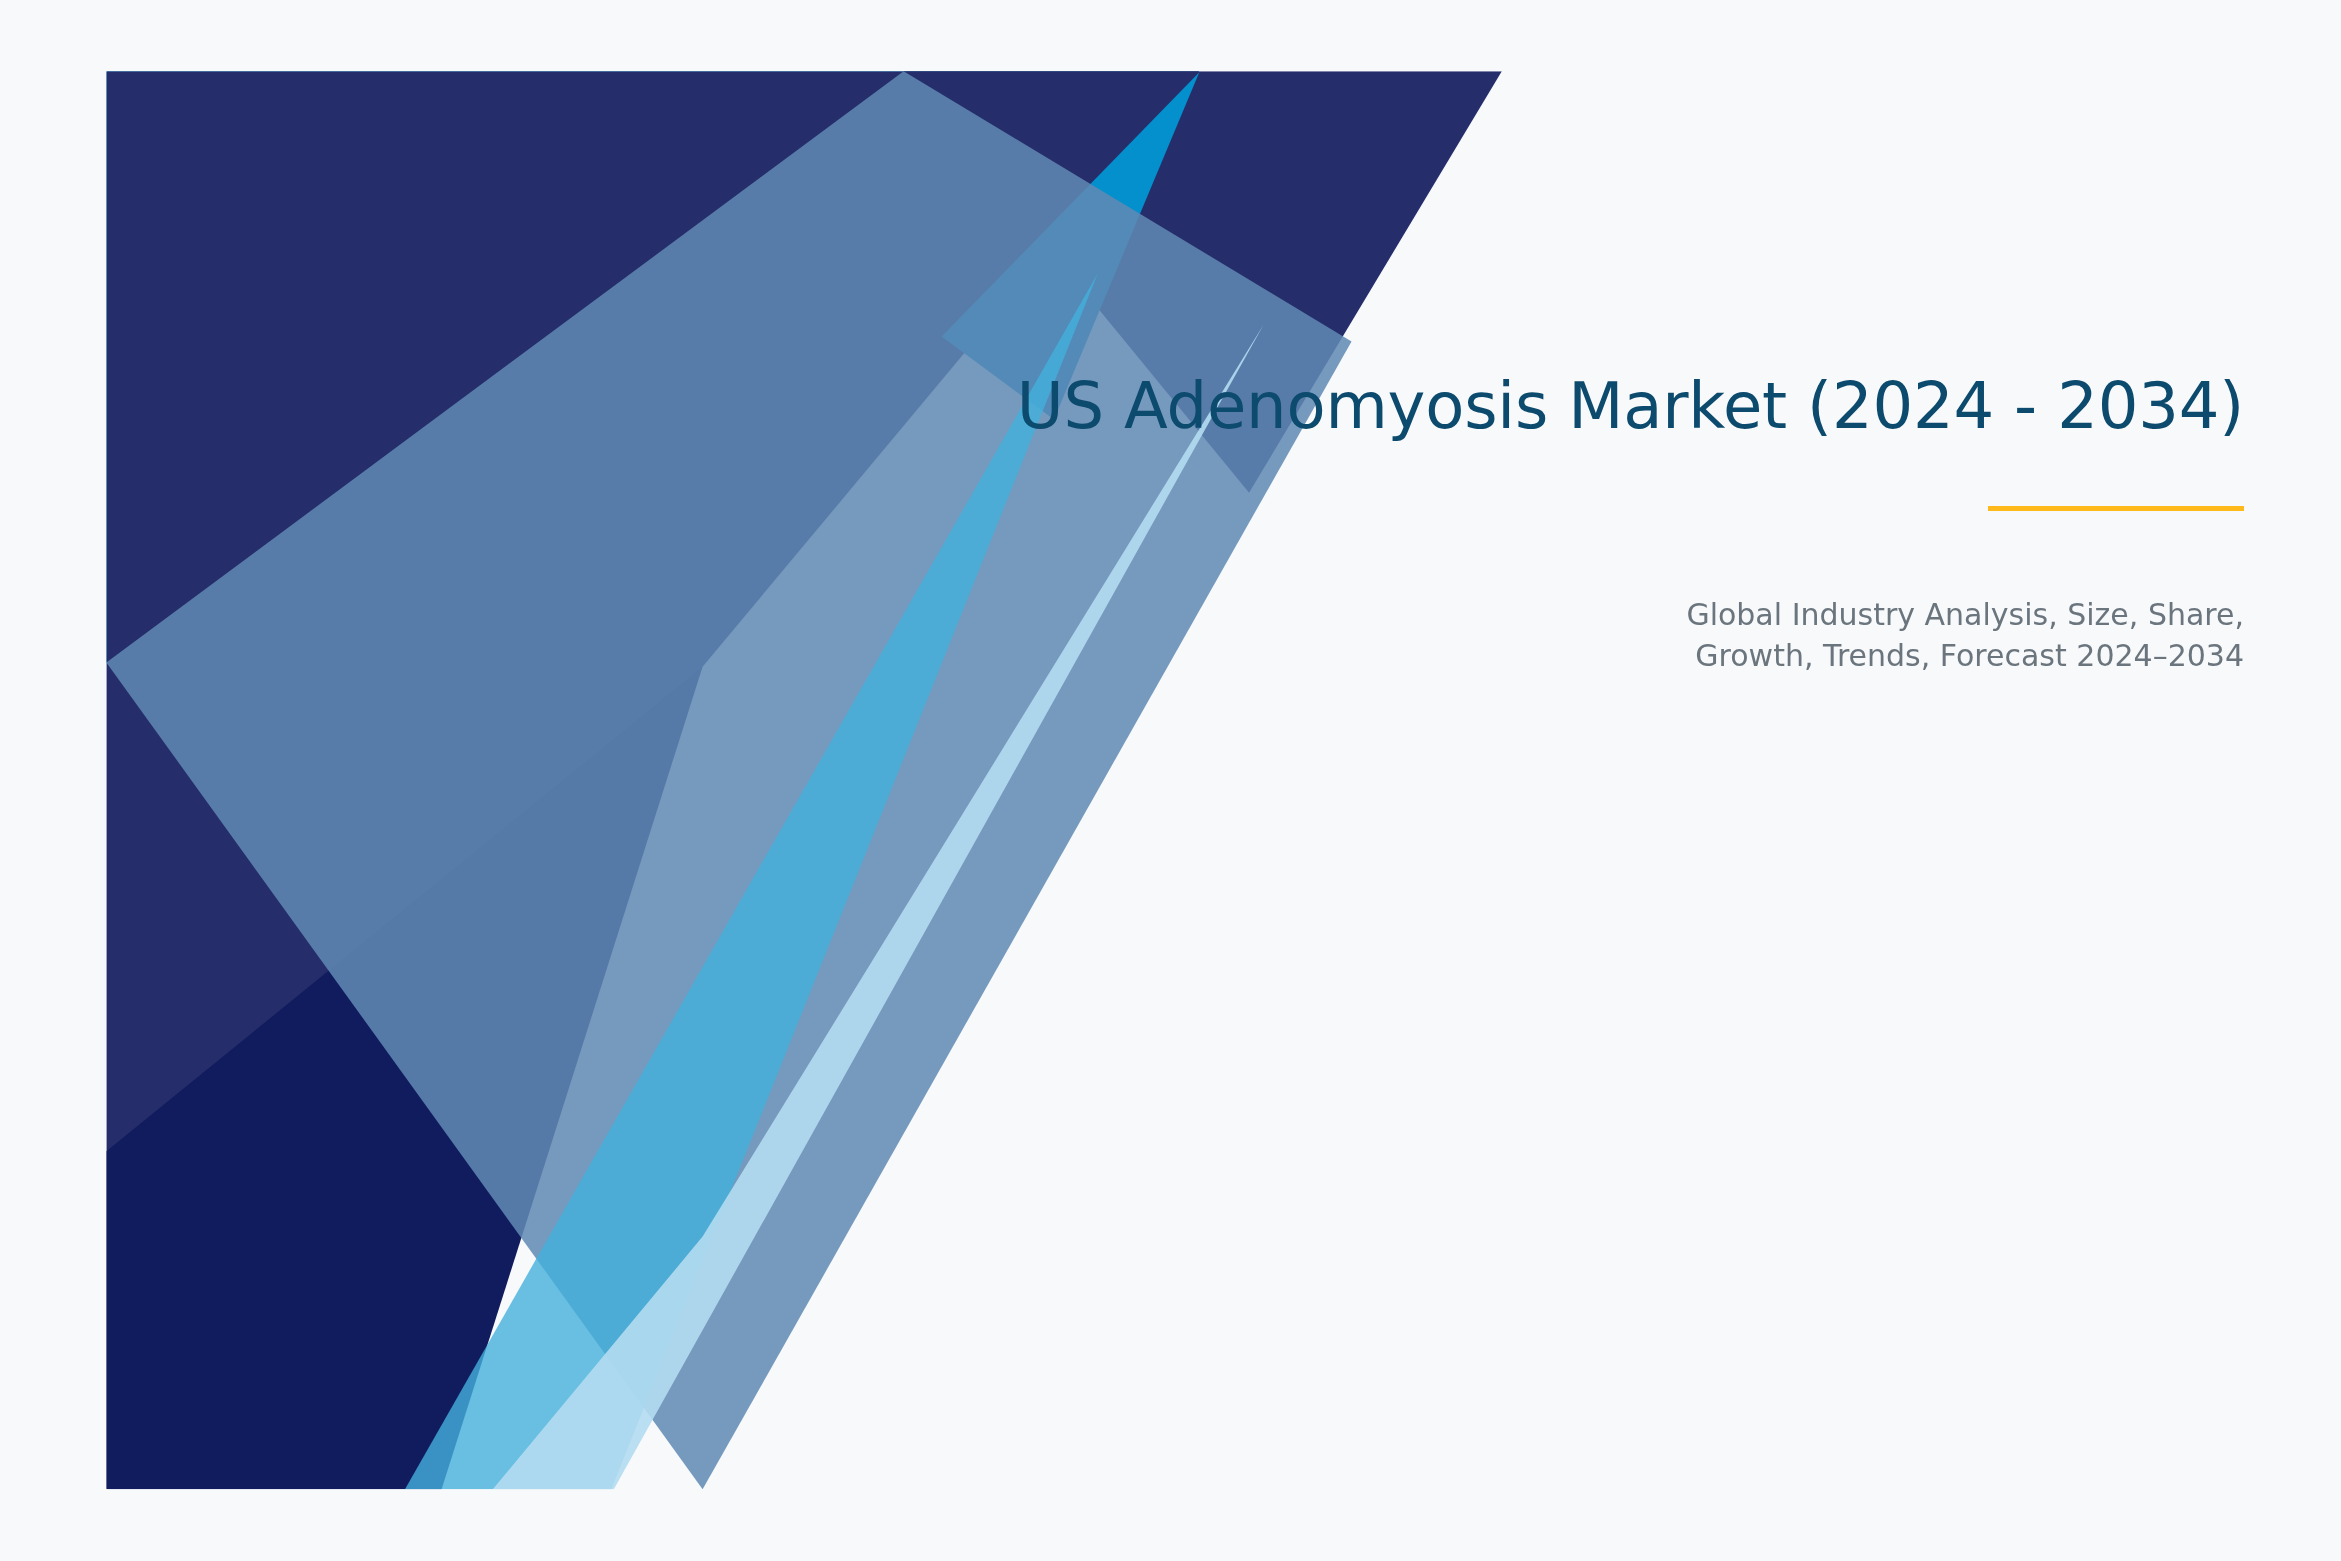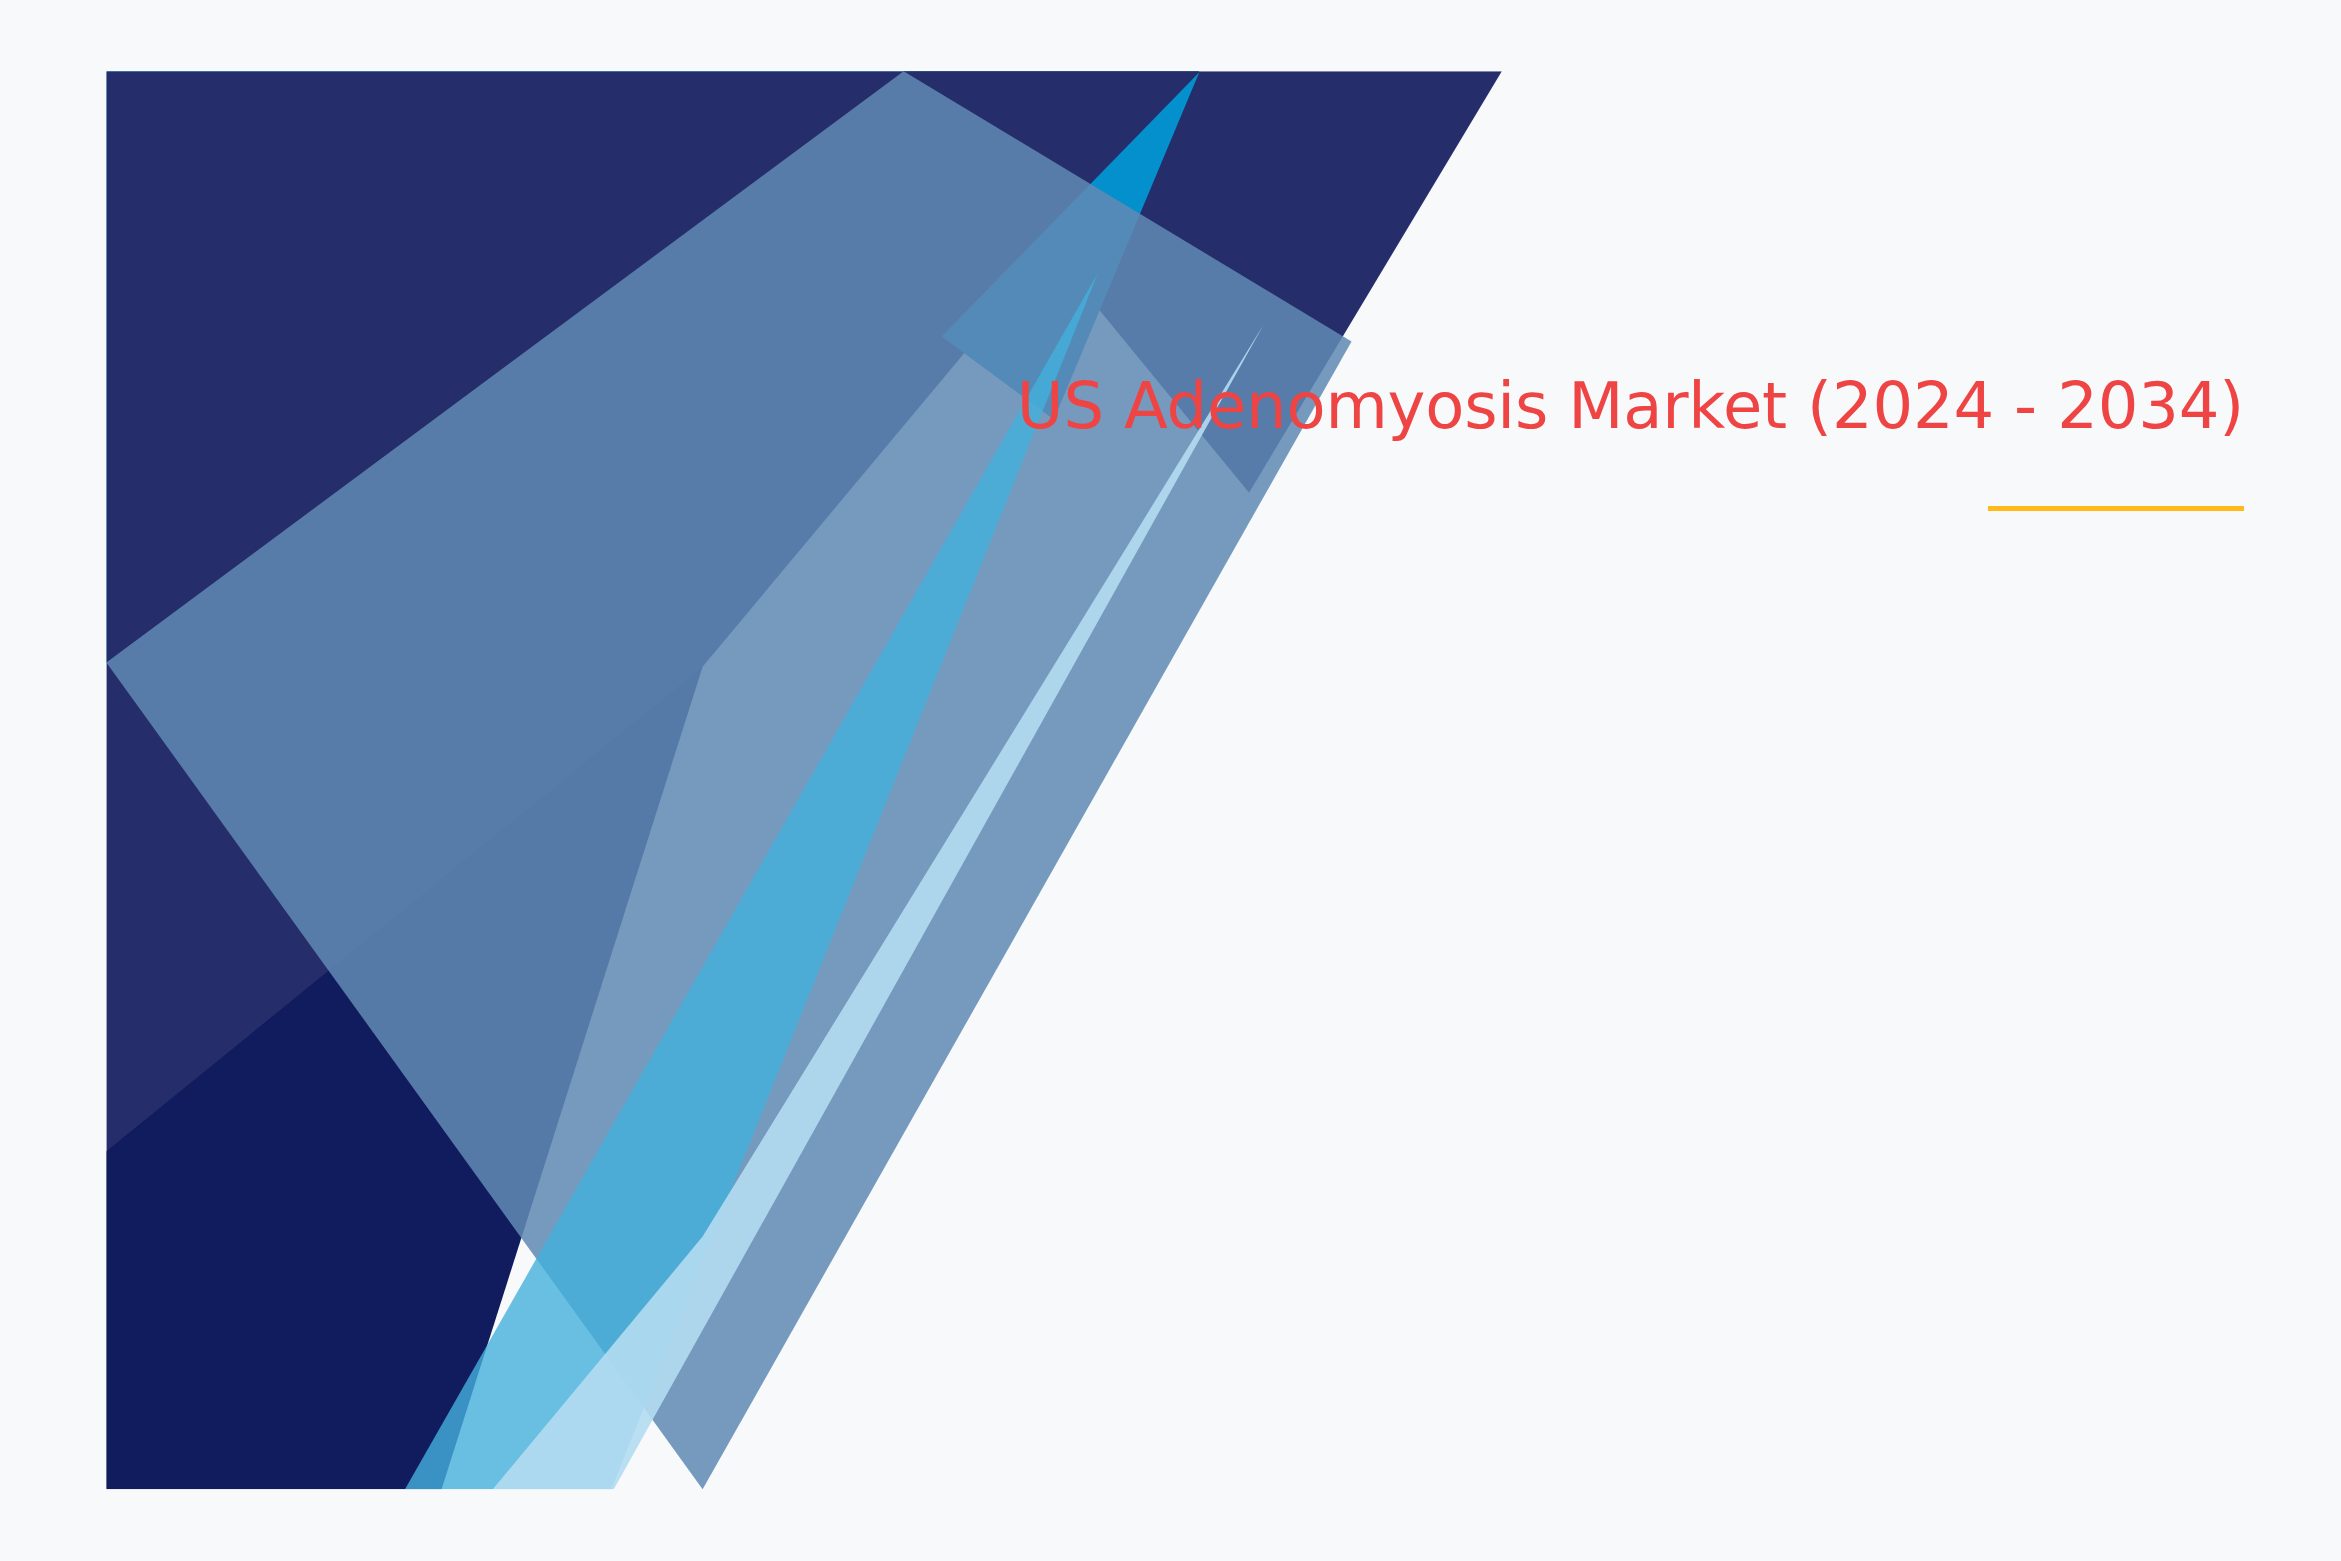--- a/index.html
+++ b/index.html
@@ -35,21 +35,21 @@
     width: 1464px;
     text-align: right;
     z-index: 5;
   }
   #page-title {
     margin: 0;
     font-size: 64px;
     font-weight: 400;
     line-height: 1.12;
     letter-spacing: -0.2px;
-    color: #ef4444;
+    color: #0c4a6e;
     white-space: nowrap;
   }
   #accent-rule {
     display: block;
     margin: 63px 0 0 auto;
     width: 256px;
     height: 5.4px;
     background: #FFB91A;
     border: 0;
   }
@@ -82,16 +82,17 @@
       <polygon fill="#0490CC" points="2458,148 2160,860 1930,690"></polygon>
       <polygon fill="#6189B3" fill-opacity="0.86" points="1852,146 2770,700 1440,3053 218,1358"></polygon>
       <polygon fill="#44B0DC" fill-opacity="0.80" points="2250,560 1253,3053 830,3053"></polygon>
       <polygon fill="#B4DCF1" fill-opacity="0.90" points="2590,665 1440,2535 1010,3053 1258,3053"></polygon>
     </g>
   </svg>
 
   <div id="text-block">
     <h1 id="page-title">US Adenomyosis Market (2024 - 2034)</h1>
     <hr id="accent-rule">
+    <p id="subtitle">Global Industry Analysis, Size, Share, Growth, Trends, Forecast 2024–2034</p>
   </div>
 
 </div>
 
 
 </body></html>

